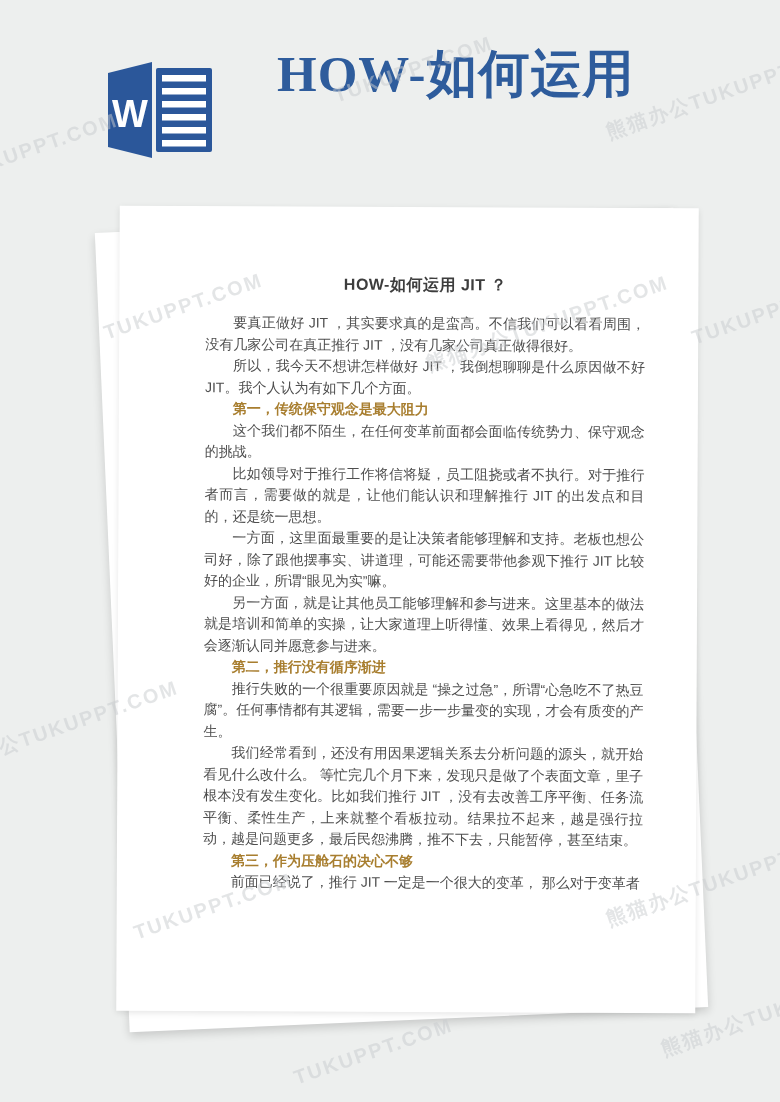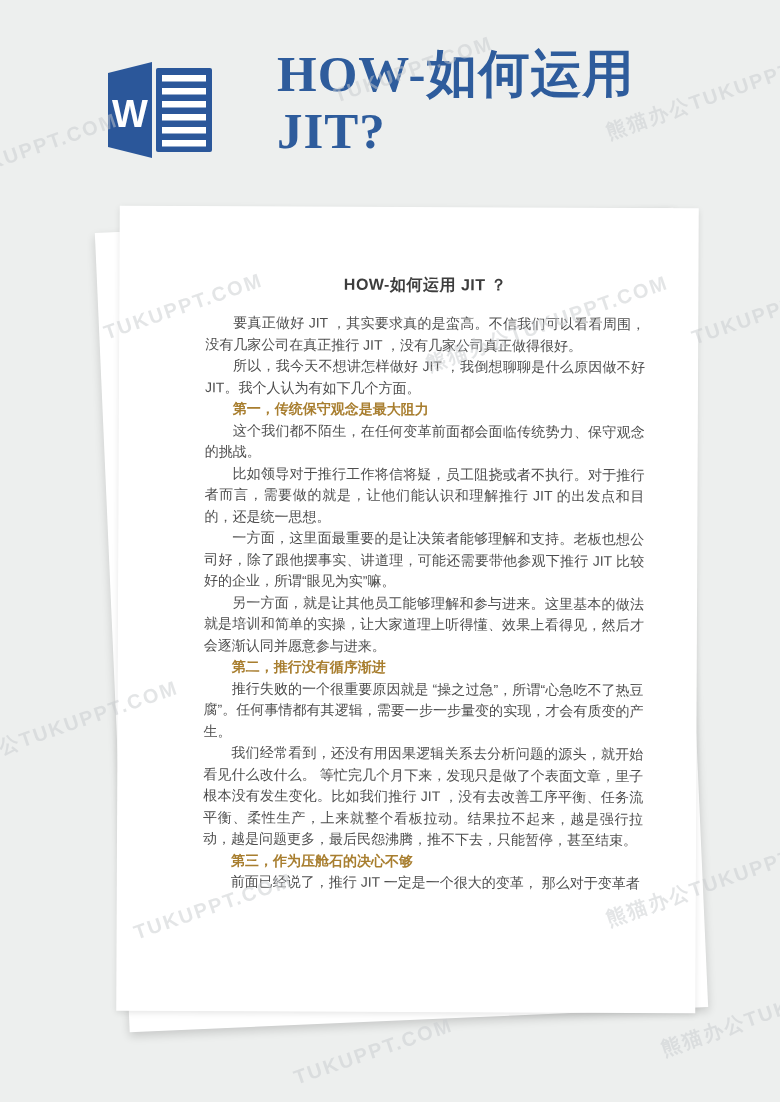--- a/index.html
+++ b/index.html
@@ -73,21 +73,20 @@
         <rect x="56" y="54" width="44" height="6.5"></rect>
         <rect x="56" y="67" width="44" height="6.5"></rect>
         <rect x="56" y="80" width="44" height="6.5"></rect>
       </g>
 
       <polygon points="2,13 46,2 46,98 2,87" fill="#2b579a"></polygon>
       <text x="24" y="67" text-anchor="middle" font-family="Liberation Sans, sans-serif" font-size="38" font-weight="bold" fill="#ffffff">W</text>
     </svg>
     <div class="header-title">
       <div>HOW-如何运用</div>
-      <div>JIT?</div>
     </div>
   </div>
 
   <div class="page page-back"></div>
 
   <div class="page page-main">
     <div class="doc-content">
       <h1 class="doc-title">HOW-如何运用 JIT ？</h1>
       <div>
           <p class="doc-para">要真正做好 JIT ，其实要求真的是蛮高。不信我们可以看看周围，没有几家公司在真正推行 JIT ，没有几家公司真正做得很好。</p>

